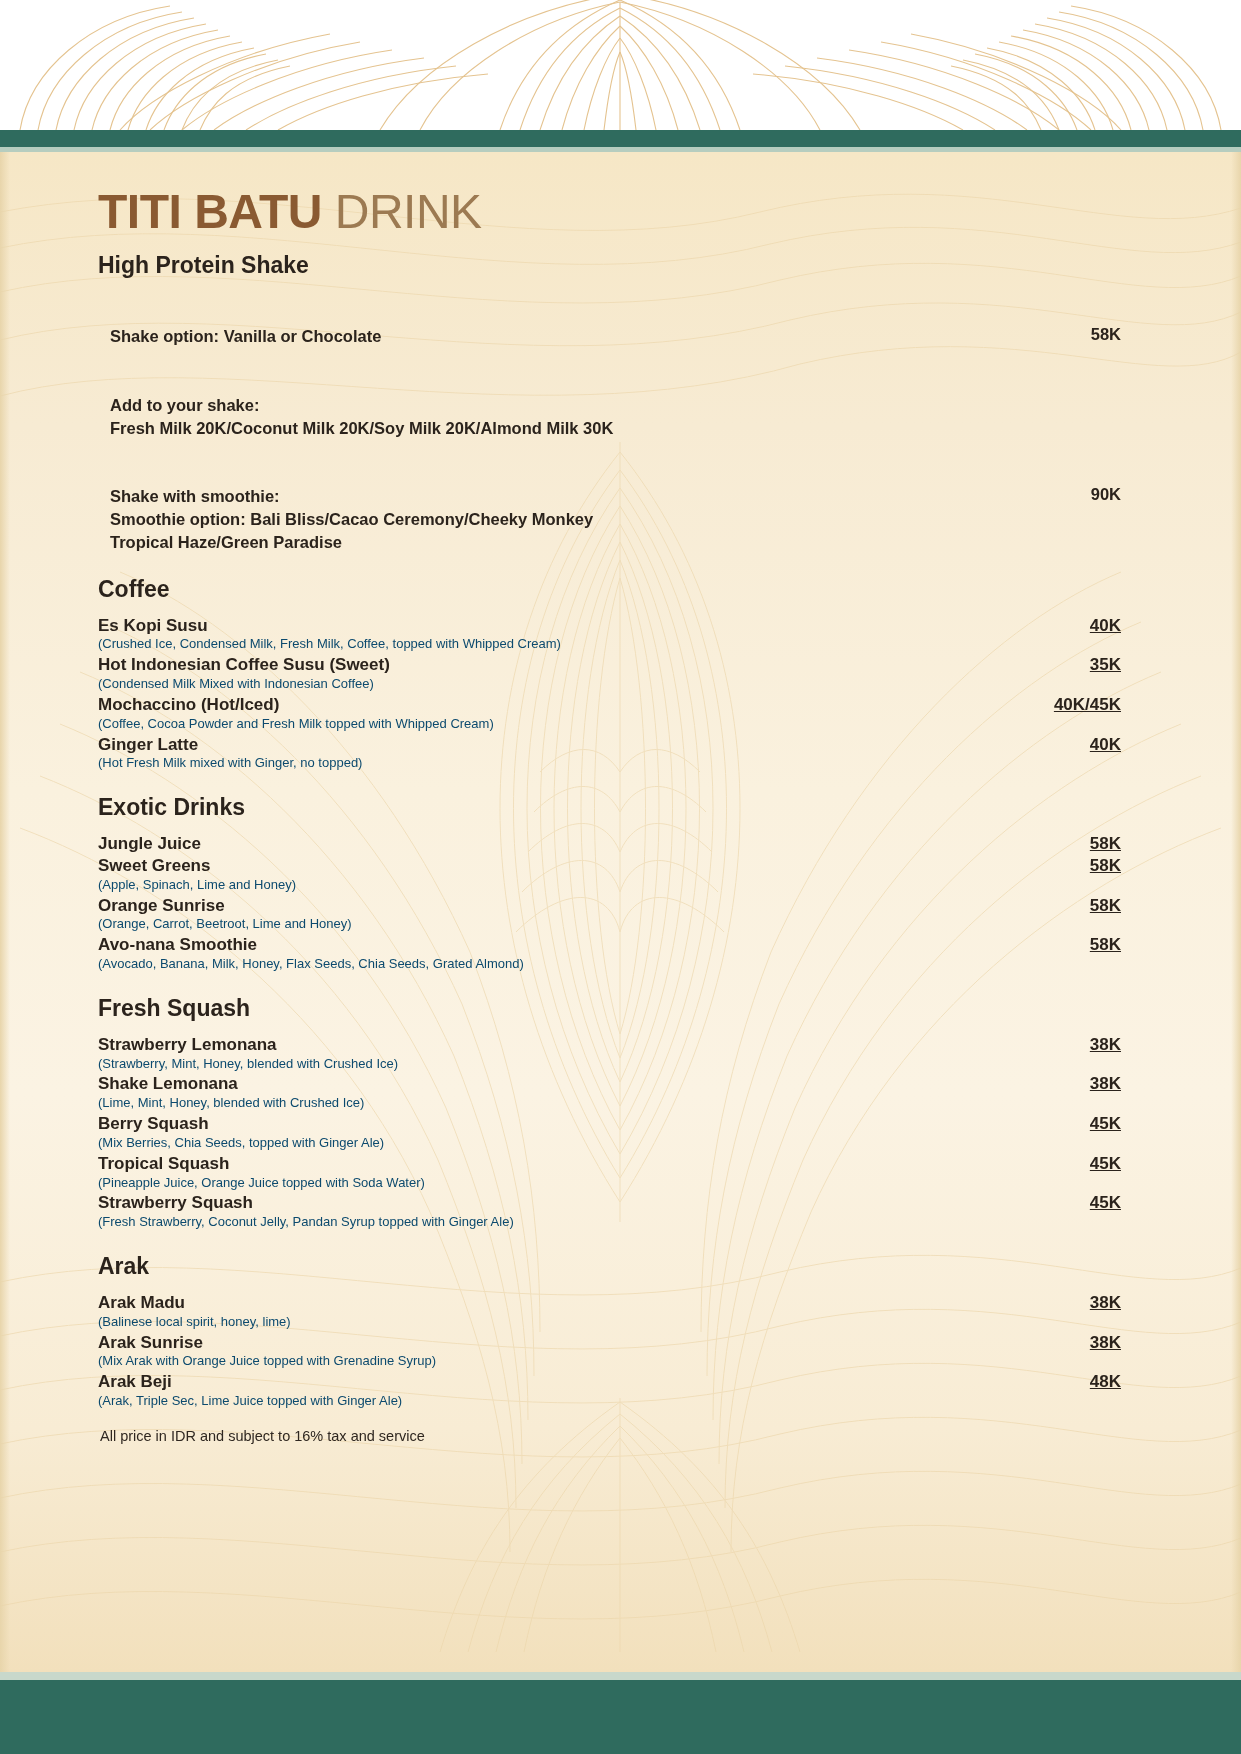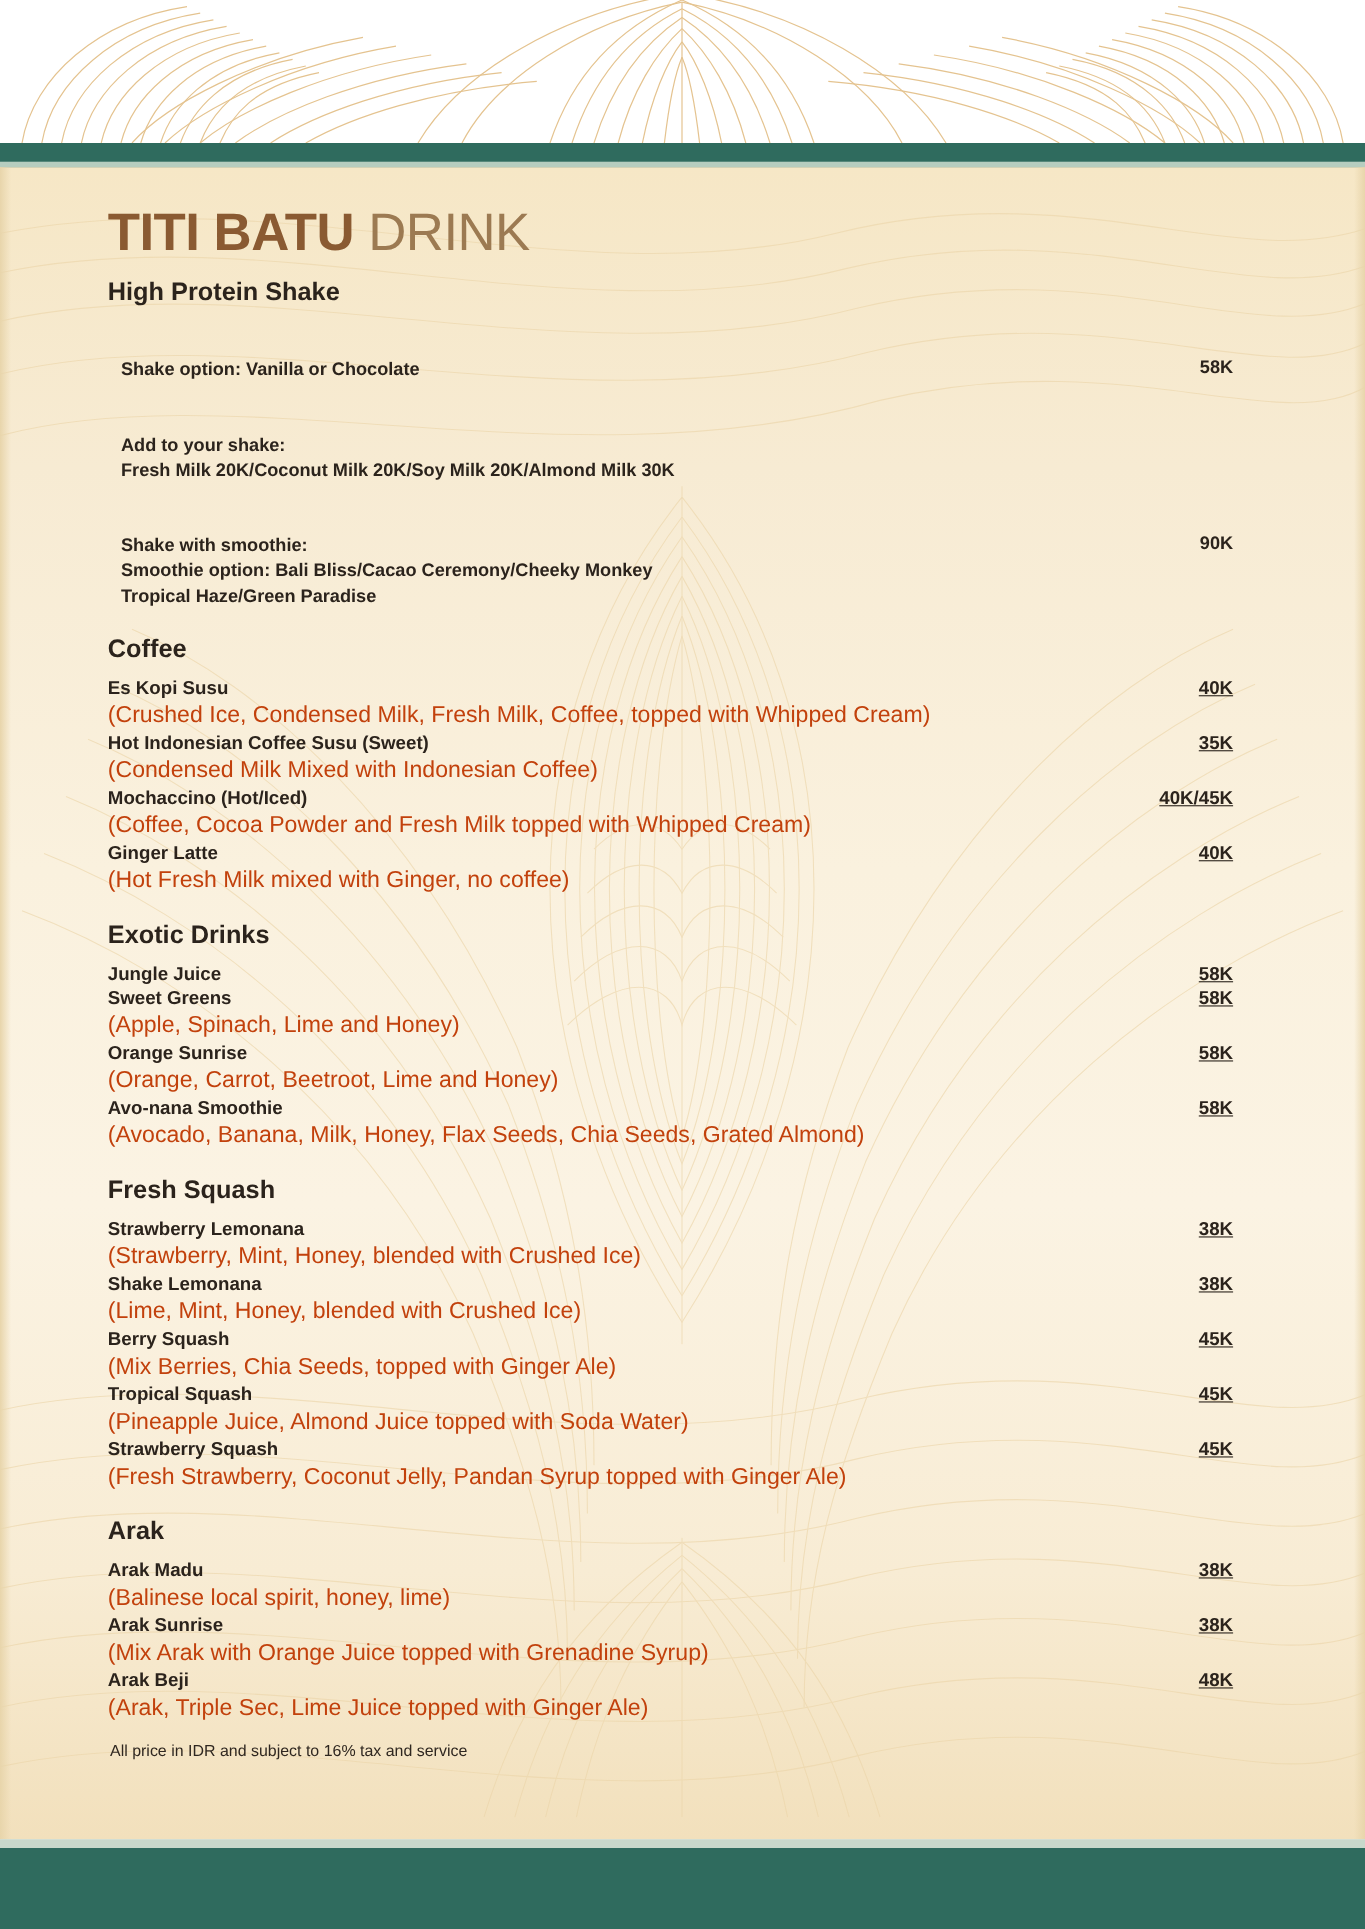--- a/index.html
+++ b/index.html
@@ -86,21 +86,21 @@
 
   
   .item { }
   .item-head {
     display:flex; align-items:baseline; justify-content:space-between;
     line-height:1.28;
   }
   .item-name { font-size:17px; font-weight:bold; color:#2b231c; }
   .item-price { font-size:17px; font-weight:bold; color:#2b231c;
                 white-space:nowrap; padding-left:24px; text-align:right;text-decoration:underline; }
-  .item-desc { font-size:21px; font-weight:normal; color:#c2410c;
+  .item-desc { font-size:13px; font-weight:normal; color:#0c4a6e;
                line-height:1.30; margin-bottom:1px; }
 
   .footnote {
     font-size:14.5px; color:#2f2720; margin-top:18px; padding-left:2px;
   }
 </style>
 </head>
 <body>
 
 <div id="page">
@@ -308,21 +308,21 @@
               <div class="item-name">Mochaccino (Hot/Iced)</div>
               <div class="item-price">40K/45K</div>
             </div>
             <div class="item-desc">(Coffee, Cocoa Powder and Fresh Milk topped with Whipped Cream)</div>
           </div>
           <div class="item">
             <div class="item-head">
               <div class="item-name">Ginger Latte</div>
               <div class="item-price">40K</div>
             </div>
-            <div class="item-desc">(Hot Fresh Milk mixed with Ginger, no coffee)</div>
+            <div class="item-desc">(Hot Fresh Milk mixed with Ginger, no topped)</div>
           </div>
         </div>
         <div class="section">
           <div class="section-title">Exotic Drinks</div>
           <div class="item">
             <div class="item-head">
               <div class="item-name">Jungle Juice</div>
               <div class="item-price">58K</div>
             </div>
           </div>
@@ -369,21 +369,21 @@
               <div class="item-name">Berry Squash</div>
               <div class="item-price">45K</div>
             </div>
             <div class="item-desc">(Mix Berries, Chia Seeds, topped with Ginger Ale)</div>
           </div>
           <div class="item">
             <div class="item-head">
               <div class="item-name">Tropical Squash</div>
               <div class="item-price">45K</div>
             </div>
-            <div class="item-desc">(Pineapple Juice, Almond Juice topped with Soda Water)</div>
+            <div class="item-desc">(Pineapple Juice, Orange Juice topped with Soda Water)</div>
           </div>
           <div class="item">
             <div class="item-head">
               <div class="item-name">Strawberry Squash</div>
               <div class="item-price">45K</div>
             </div>
             <div class="item-desc">(Fresh Strawberry, Coconut Jelly, Pandan Syrup topped with Ginger Ale)</div>
           </div>
         </div>
         <div class="section">

